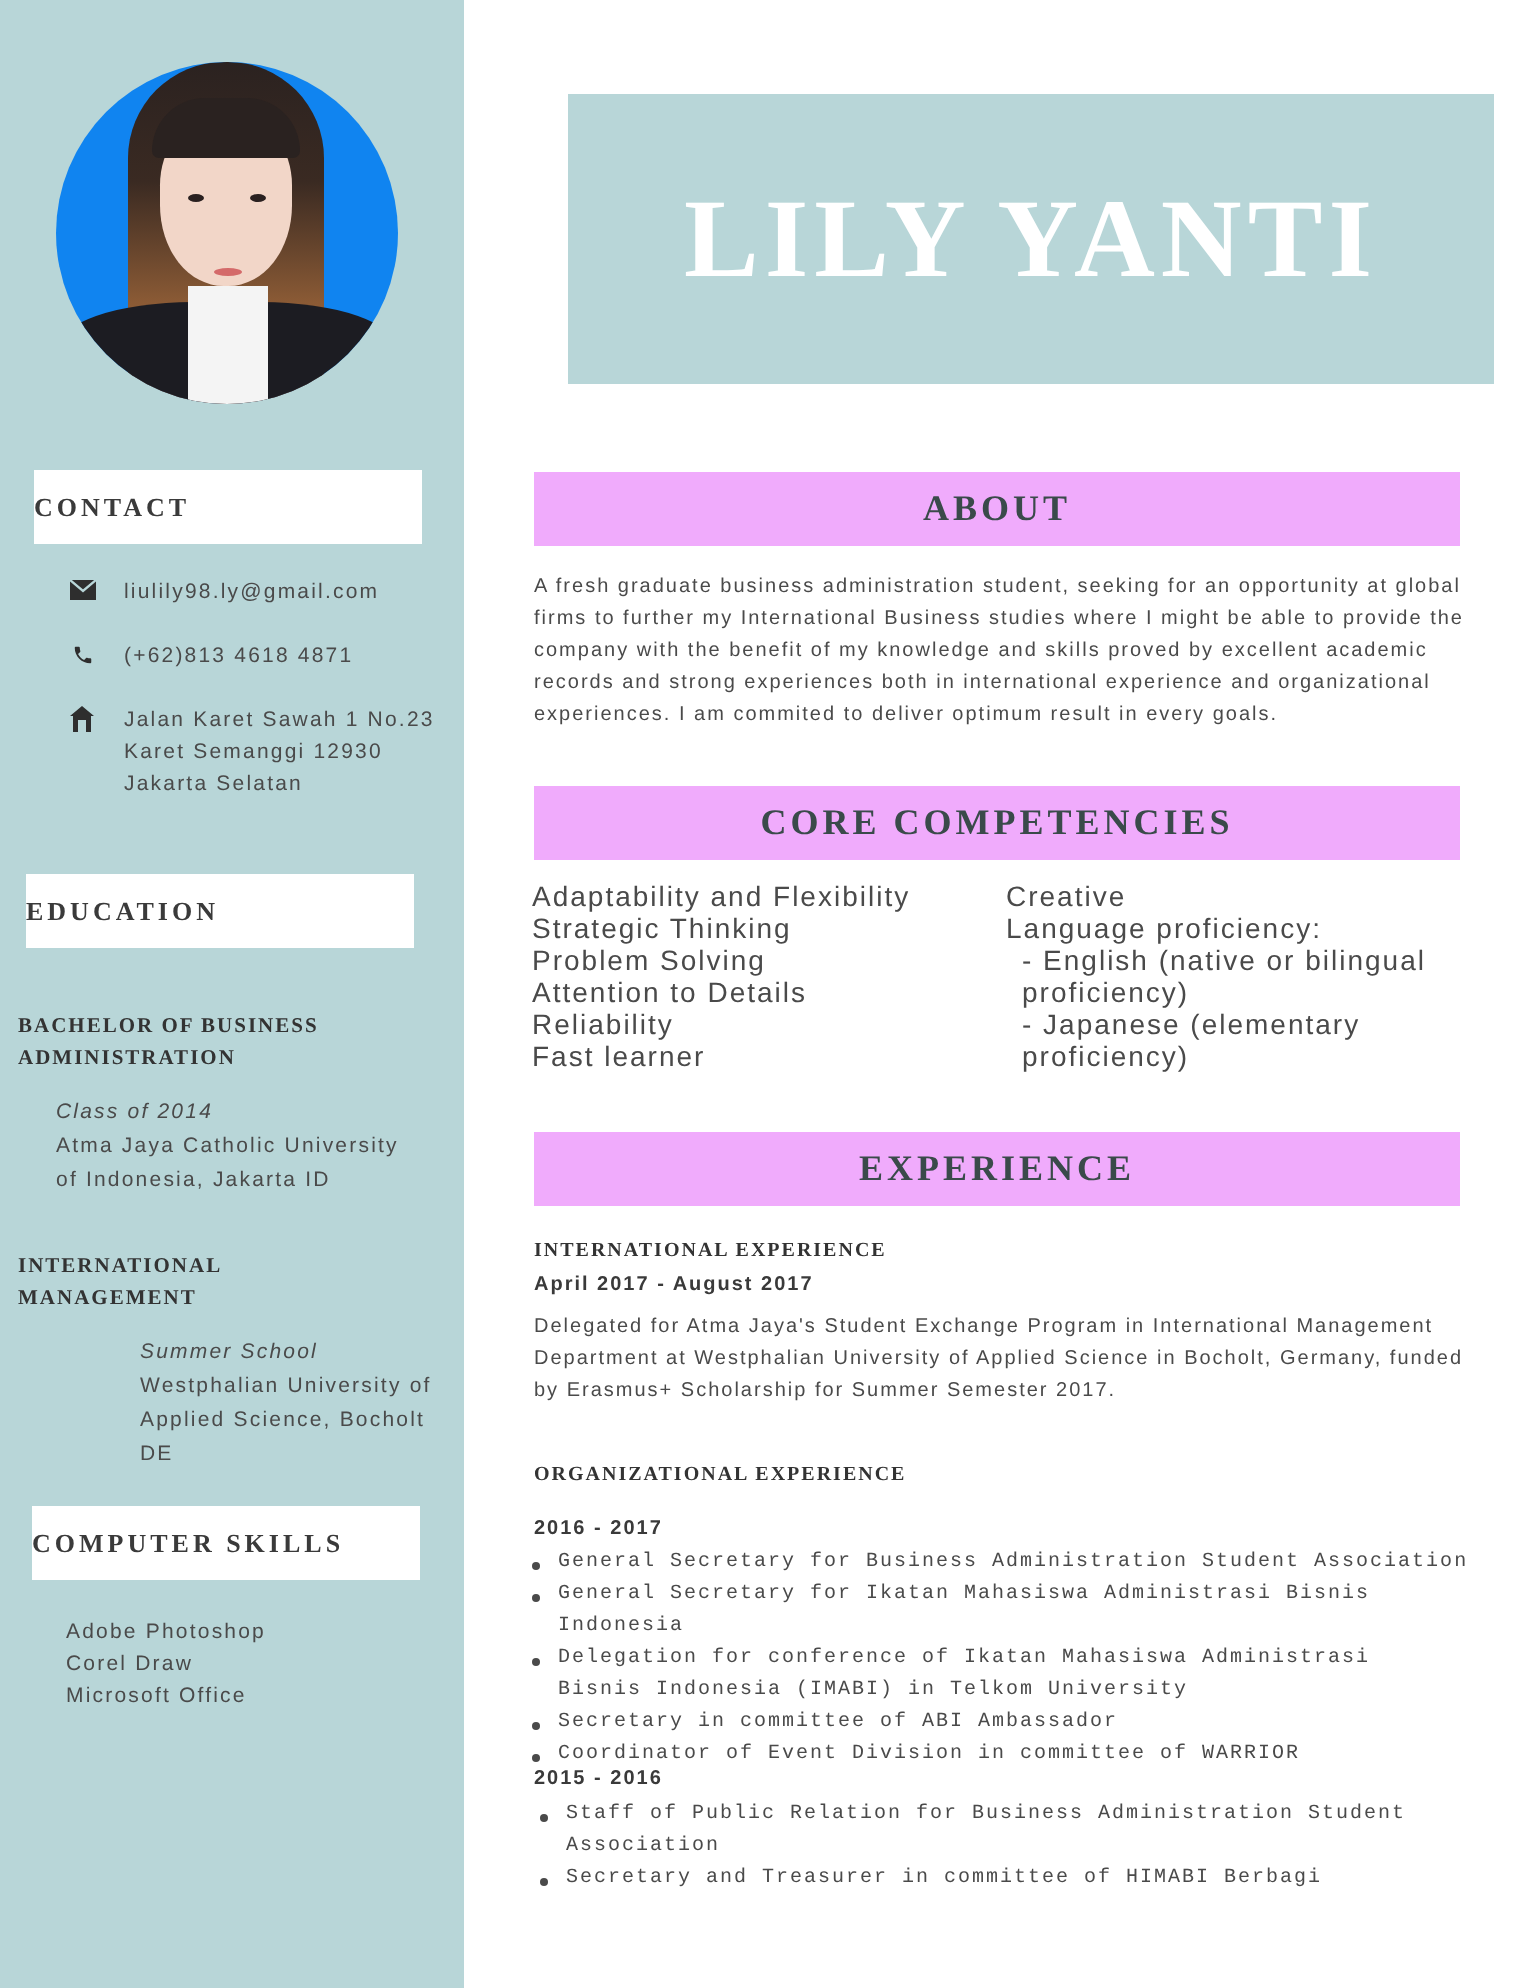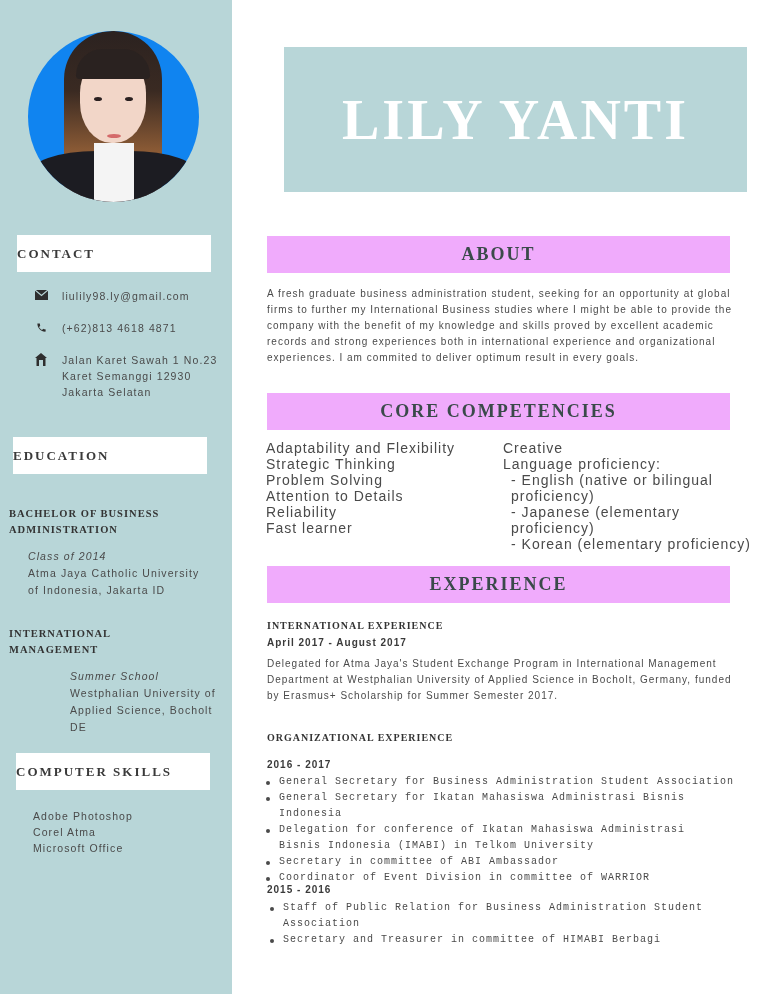--- a/index.html
+++ b/index.html
@@ -124,21 +124,21 @@
     <div>Westphalian University of</div>
     <div>Applied Science, Bocholt DE</div>
   </div>
 
   <div class="side-header" style="left:16px;top:753px;width:194px;height:37px;">
     <span>COMPUTER SKILLS</span>
   </div>
 
   <div class="skills">
     <div>Adobe Photoshop</div>
-    <div>Corel Atma</div>
+    <div>Corel Draw</div>
     <div>Microsoft Office</div>
   </div>
 </div>
 
 <div class="name-box">
   <span>LILY YANTI</span>
 </div>
 
 <div class="main-header" style="top:236px;">
   <span>ABOUT</span>
@@ -154,21 +154,20 @@
   <div>Problem Solving</div>
   <div>Attention to Details</div>
   <div>Reliability</div>
   <div>Fast learner</div>
 </div>
 <div class="comp-col" style="left:503px;">
   <div>Creative</div>
   <div>Language proficiency:</div>
   <div class="sub">- English (native or bilingual proficiency)</div>
   <div class="sub">- Japanese (elementary proficiency)</div>
-  <div class="sub">- Korean (elementary proficiency)</div>
 </div>
 
 <div class="main-header" style="top:566px;">
   <span>EXPERIENCE</span>
 </div>
 <div class="exp-title" style="top:620px;">INTERNATIONAL EXPERIENCE</div>
 <div class="exp-date" style="top:637px;">April 2017 - August 2017</div>
 <div class="exp-desc">Delegated for Atma Jaya's Student Exchange Program in International Management Department at Westphalian University of Applied Science in Bocholt, Germany, funded by Erasmus+ Scholarship for Summer Semester 2017.</div>
 
 <div class="exp-title" style="top:732px;">ORGANIZATIONAL EXPERIENCE</div>

